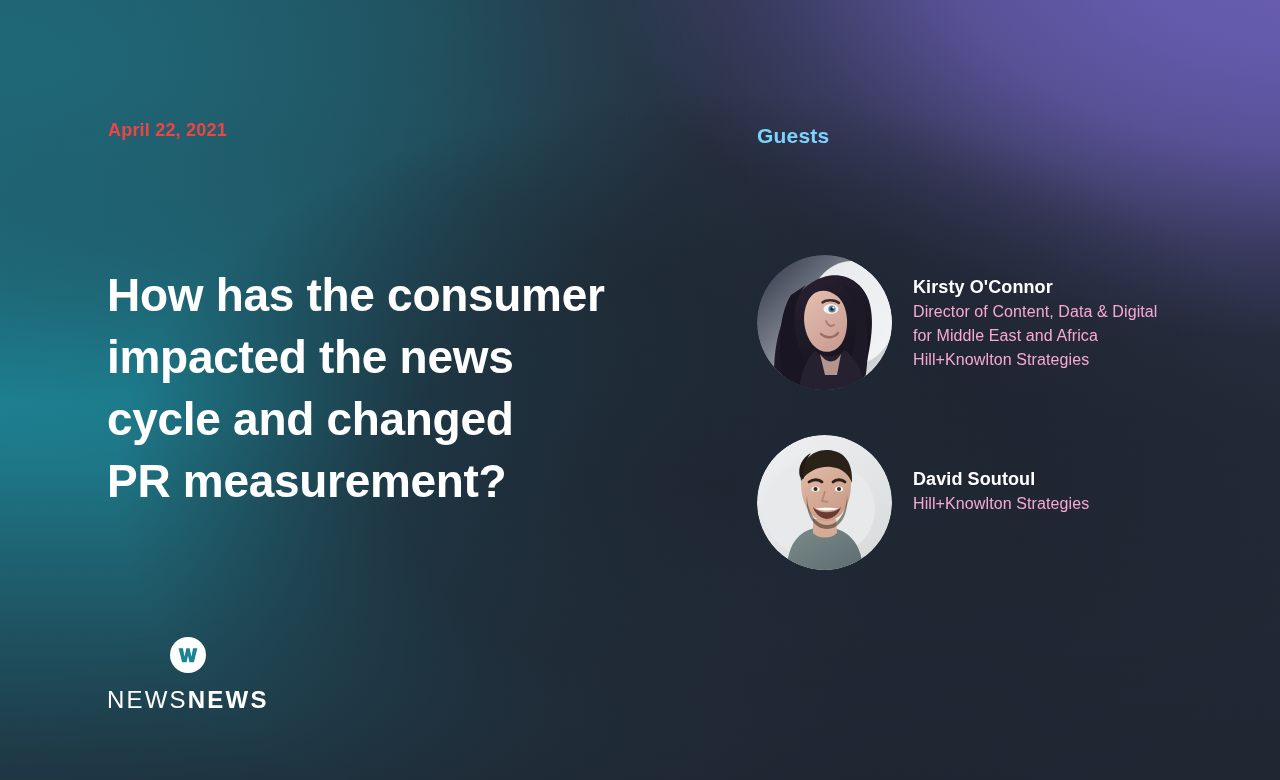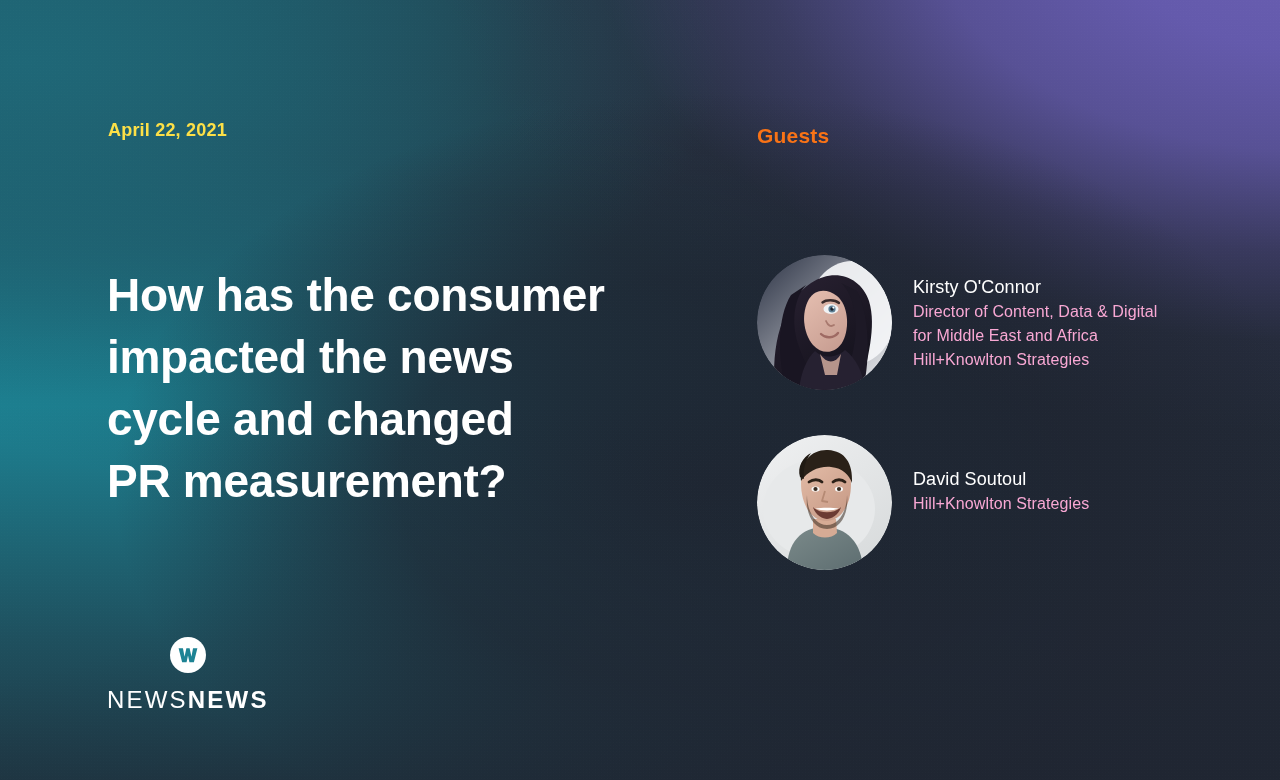--- a/index.html
+++ b/index.html
@@ -60,21 +60,21 @@
     background-size:3px 3px, 4px 4px;
     background-position:0 0, 2px 1px;
   }
 
   .content { position:relative; width:100%; height:100%; z-index:2; }
 
   
   .date {
     position:absolute; left:108px; top:120px;
     font-size:18px; font-weight:700; letter-spacing:.2px;
-    color:#fde047;
+    color:#ef4444;
   }
   .headline {
     position:absolute; left:107px; top:264px;
     width:640px;
     font-size:46px; font-weight:700;
     line-height:62px; letter-spacing:-.3px;
     color:#ffffff;
   }
   .headline .hl-line { display:block; white-space:nowrap; }
 
@@ -88,33 +88,33 @@
     font-size:24px; letter-spacing:2.2px; color:#ffffff;
     display:flex; align-items:baseline;
   }
   .logo-word .w-news { font-weight:400; }
   .logo-word .w-whip { font-weight:700; }
 
   
   .guests-title {
     position:absolute; left:757px; top:124px;
     font-size:21px; font-weight:700; letter-spacing:.2px;
-    color:#f97316;
+    color:#7dd3fc;
   }
   .guest-list { position:absolute; left:757px; top:255px; width:470px; }
   .guest { display:flex; align-items:flex-start; }
   .guest + .guest { margin-top:45px; }
 
   .avatar {
     width:135px; height:135px; border-radius:50%;
     flex:0 0 135px; overflow:hidden; display:block;
   }
   .guest-info { padding-left:21px; padding-top:22px; }
   .guest-name {
-    font-size:18px; font-weight:400; color:#ffffff;
+    font-size:18px; font-weight:700; color:#ffffff;
     letter-spacing:.1px; margin-bottom:2px;
   }
   .guest-line {
     font-size:16px; font-weight:400; color:#f9a8d4;
     line-height:24px; letter-spacing:.1px;
   }
   .guest-2 .guest-info { padding-top:34px; }
 </style>
 </head>
 <body>

